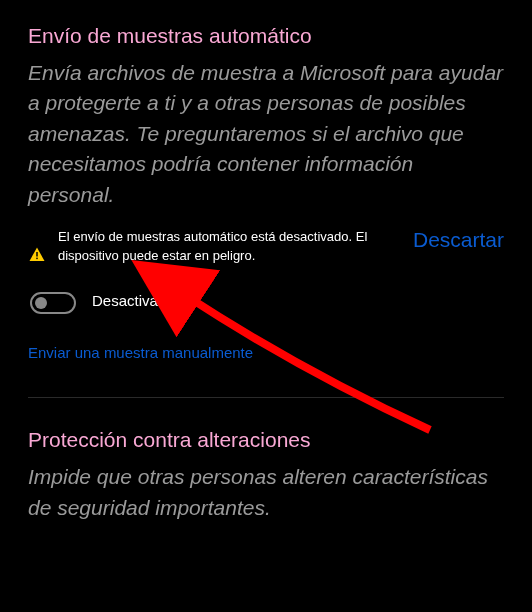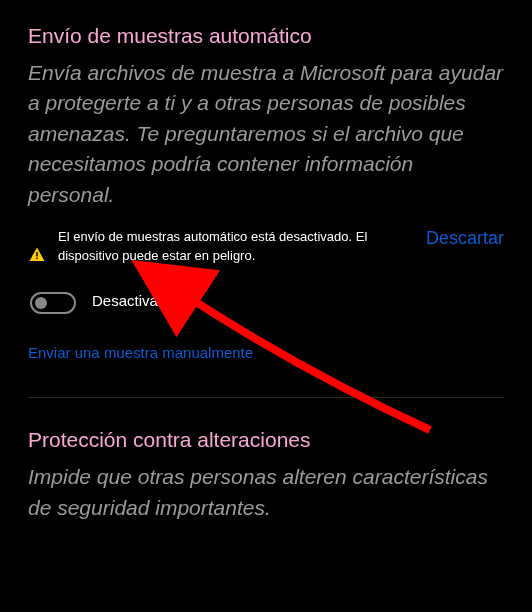--- a/index.html
+++ b/index.html
@@ -44,21 +44,21 @@
       width: 18px;
       height: 18px;
     }
     .alert-text {
       font-size: 13px;
       color: #fff;
       line-height: 1.45;
       flex: 1;
     }
     .dismiss-link {
-      font-size: 18px;
+      font-size: 21px;
       color: #0a5bd0;
       cursor: pointer;
       white-space: nowrap;
       margin-left: 10px;
     }
     .toggle-row {
       display: flex;
       align-items: flex-start;
       gap: 16px;
       margin-left: 2px;

